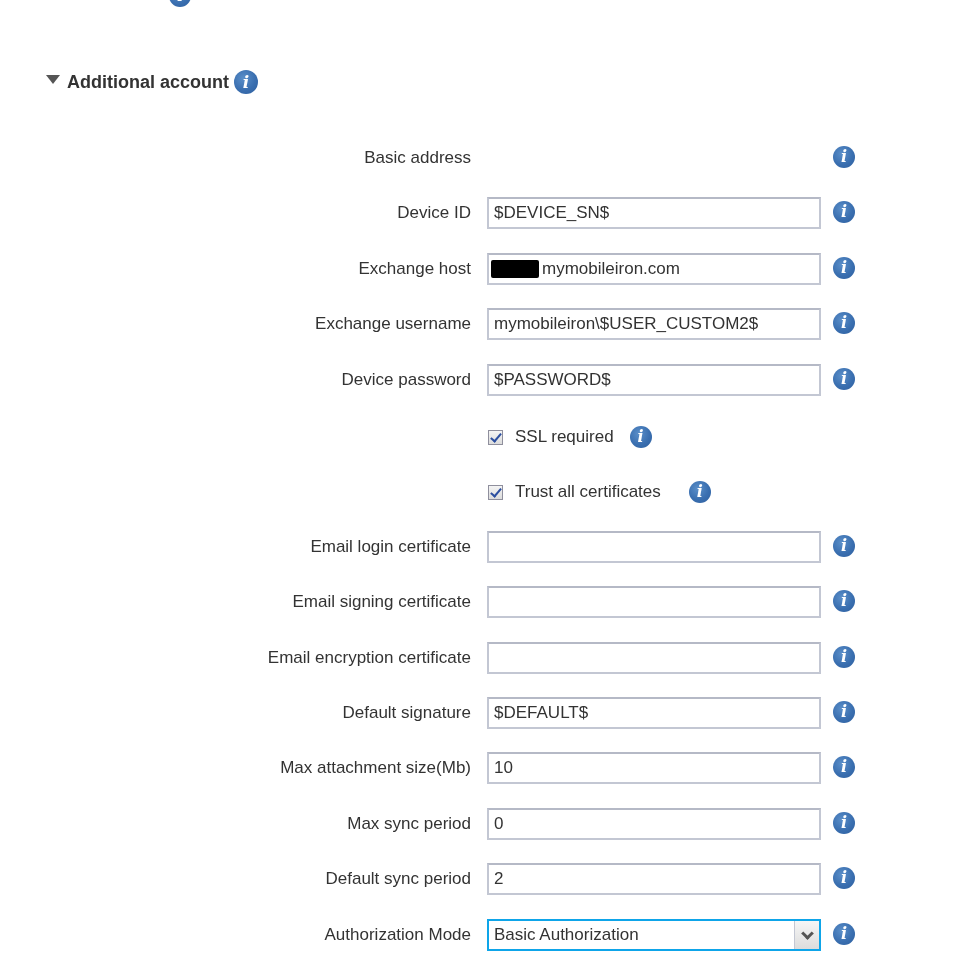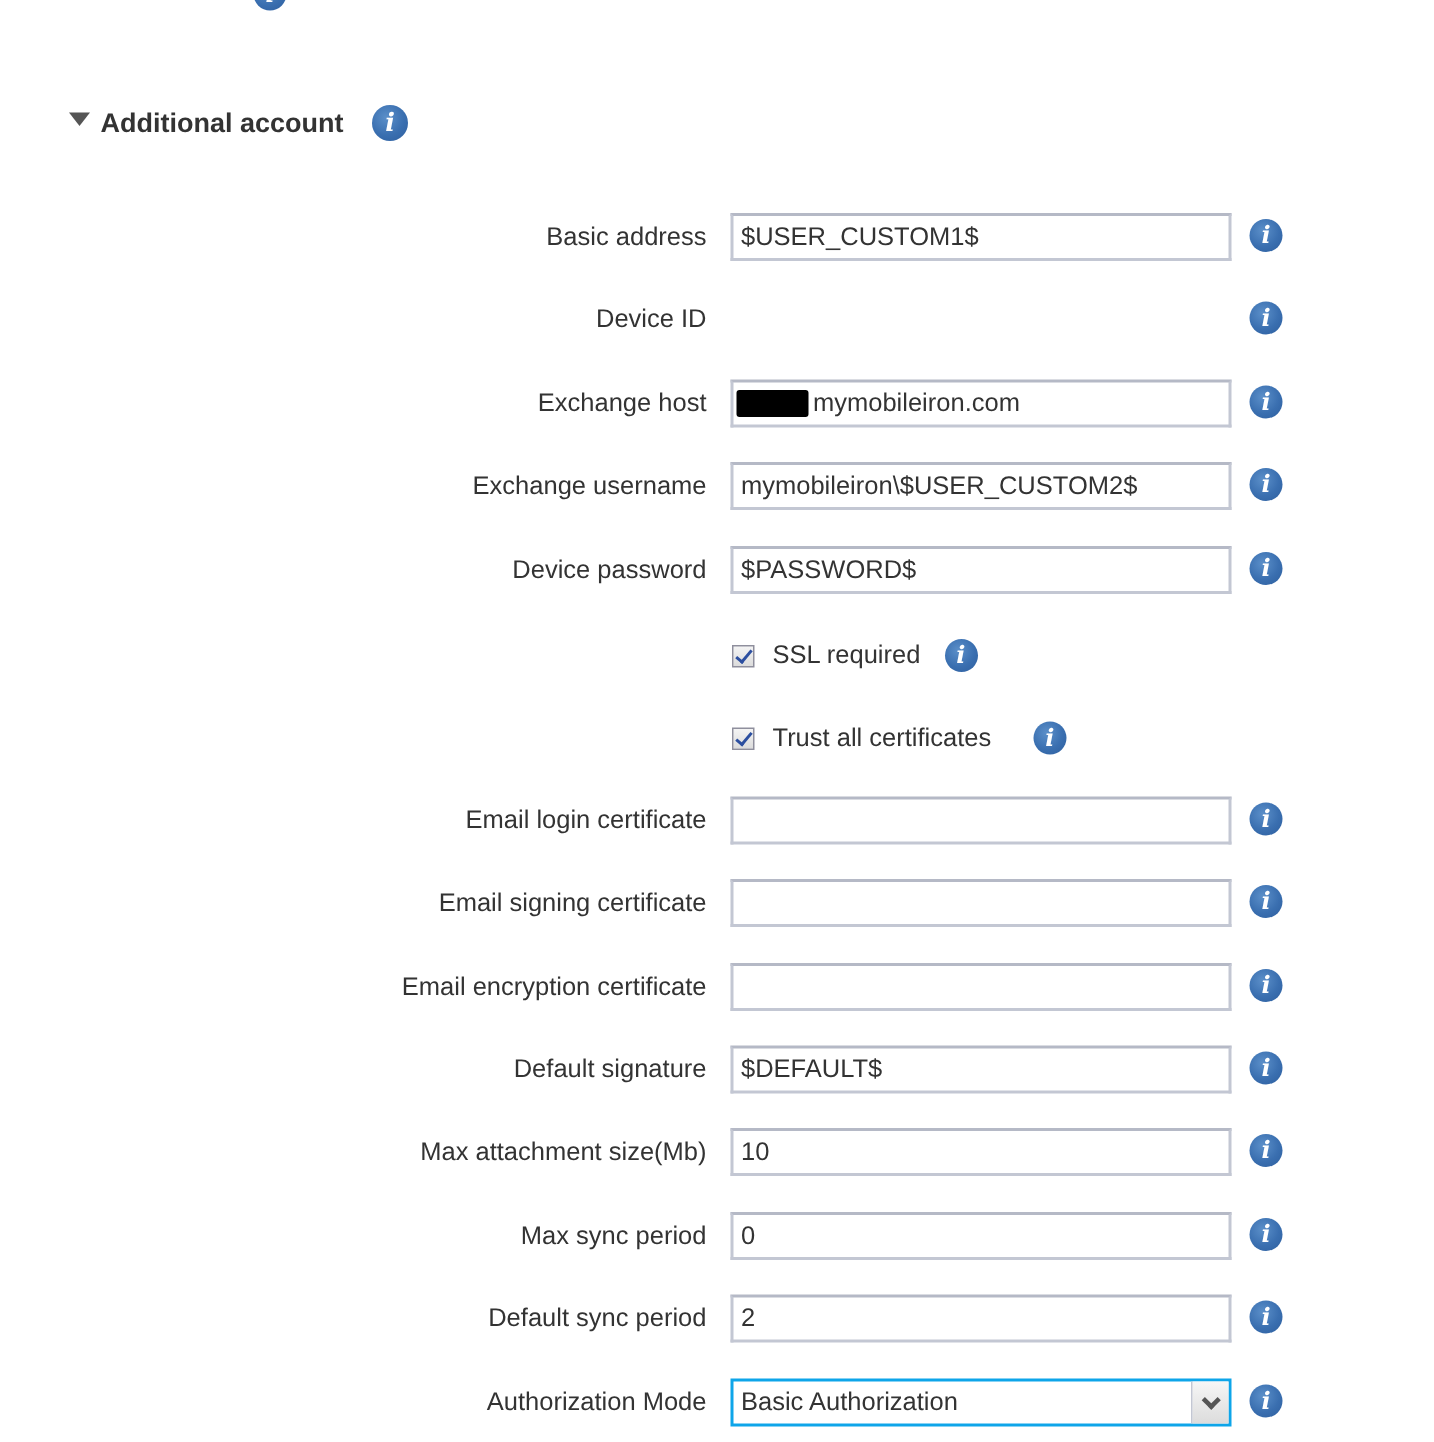--- a/index.html
+++ b/index.html
@@ -39,21 +39,21 @@
     .caret {
       width: 0; height: 0;
       border-left: 7px solid transparent;
       border-right: 7px solid transparent;
       border-top: 9px solid #555555;
       margin-right: 7px;
       margin-top: -6px;
     }
     .section-title {
       font-size: 18px; font-weight: bold; color: #333333;
-      margin-right: 19px;
+      margin-right: 5px;
     }
     .section-header .info-icon { width: 24px; height: 24px; line-height: 24px; font-size: 17px; }
 
     .form-row {
       position: absolute; left: 0; width: 956px; height: 32px;
     }
     .field-label {
       position: absolute; right: 485px; top: 0;
       height: 32px; line-height: 32px;
       font-size: 17px; color: #333333;
@@ -144,26 +144,26 @@
   <span class="info-icon top-partial-icon">i</span>
 
   <div class="section-header">
     <span class="caret"></span>
     <span class="section-title">Additional account</span>
     <span class="info-icon">i</span>
   </div>
 
   <div class="form-row" style="top:142px;">
     <label class="field-label">Basic address</label>
-    <input class="text-input" type="text" value="$USER_CUSTOM1$" style="">
     <span class="info-icon row-info">i</span>
   </div>
 
   <div class="form-row" style="top:197px;">
     <label class="field-label">Device ID</label>
+    <input class="text-input" type="text" value="$DEVICE_SN$" style="">
     <span class="info-icon row-info">i</span>
   </div>
 
   <div class="form-row" style="top:253px;">
     <label class="field-label">Exchange host</label>
     <input class="text-input input-with-redact" type="text" value="mymobileiron.com" style="">
     <span class="redacted"></span>
     <span class="info-icon row-info">i</span>
   </div>
 

